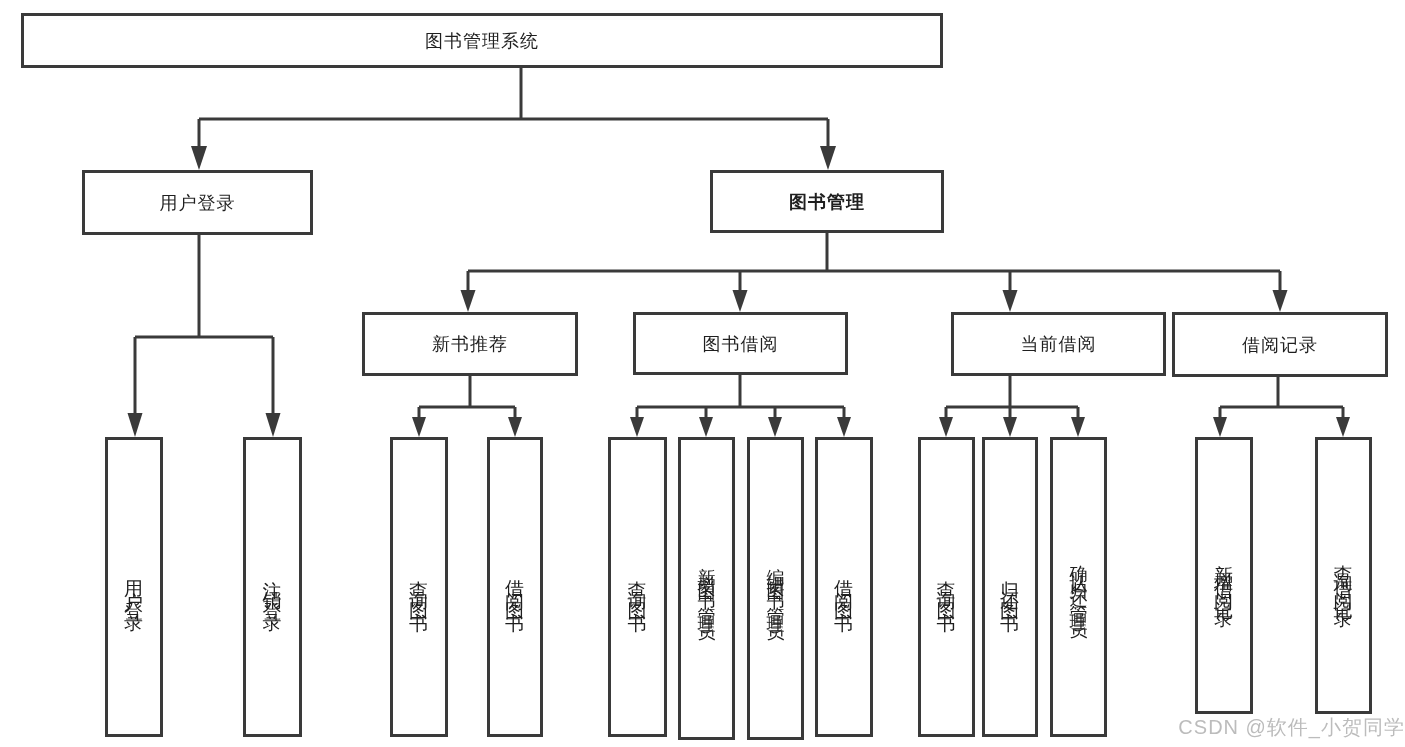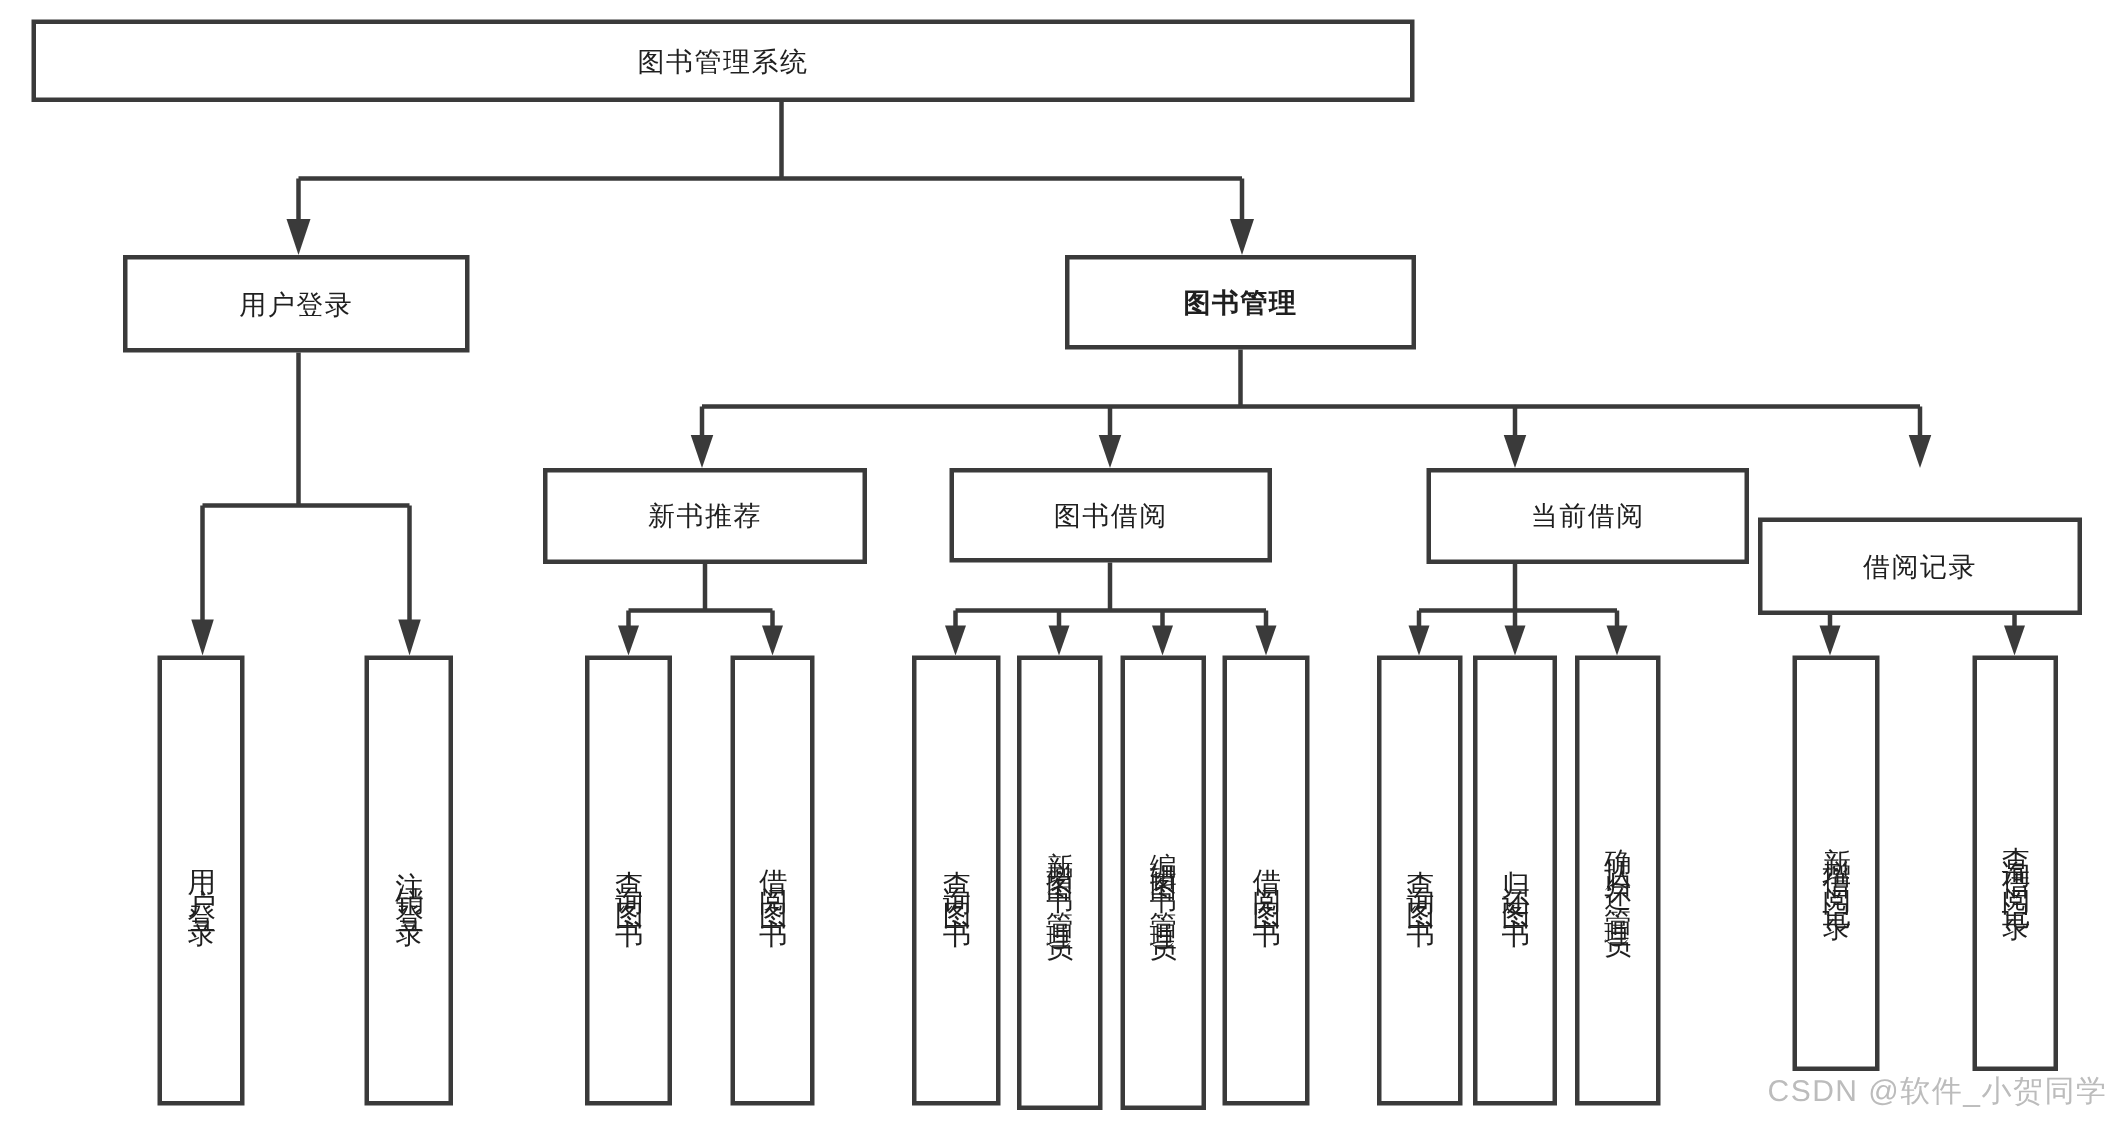--- a/index.html
+++ b/index.html
@@ -108,21 +108,21 @@
 
   <div class="node" style="left:362px; top:312px; width:216px; height:64px;justify-content:center;">
     <span>新书推荐</span>
   </div>
   <div class="node" style="left:633px; top:312px; width:215px; height:63px;">
     <span>图书借阅</span>
   </div>
   <div class="node" style="left:903px; top:312px; width:215px; height:64px;margin-left:48px;">
     <span>当前借阅</span>
   </div>
-  <div class="node" style="left:1172px; top:312px; width:216px; height:65px;margin-top:33px;">
+  <div class="node" style="left:1172px; top:312px; width:216px; height:65px;">
     <span>借阅记录</span>
   </div>
 
   <div class="leaf" style="left:105px; top:437px; width:58px; height:300px;">
     <span class="vtext">用户登录</span>
   </div>
   <div class="leaf" style="left:243px; top:437px; width:59px; height:300px;">
     <span class="vtext">注销登录</span>
   </div>
 

